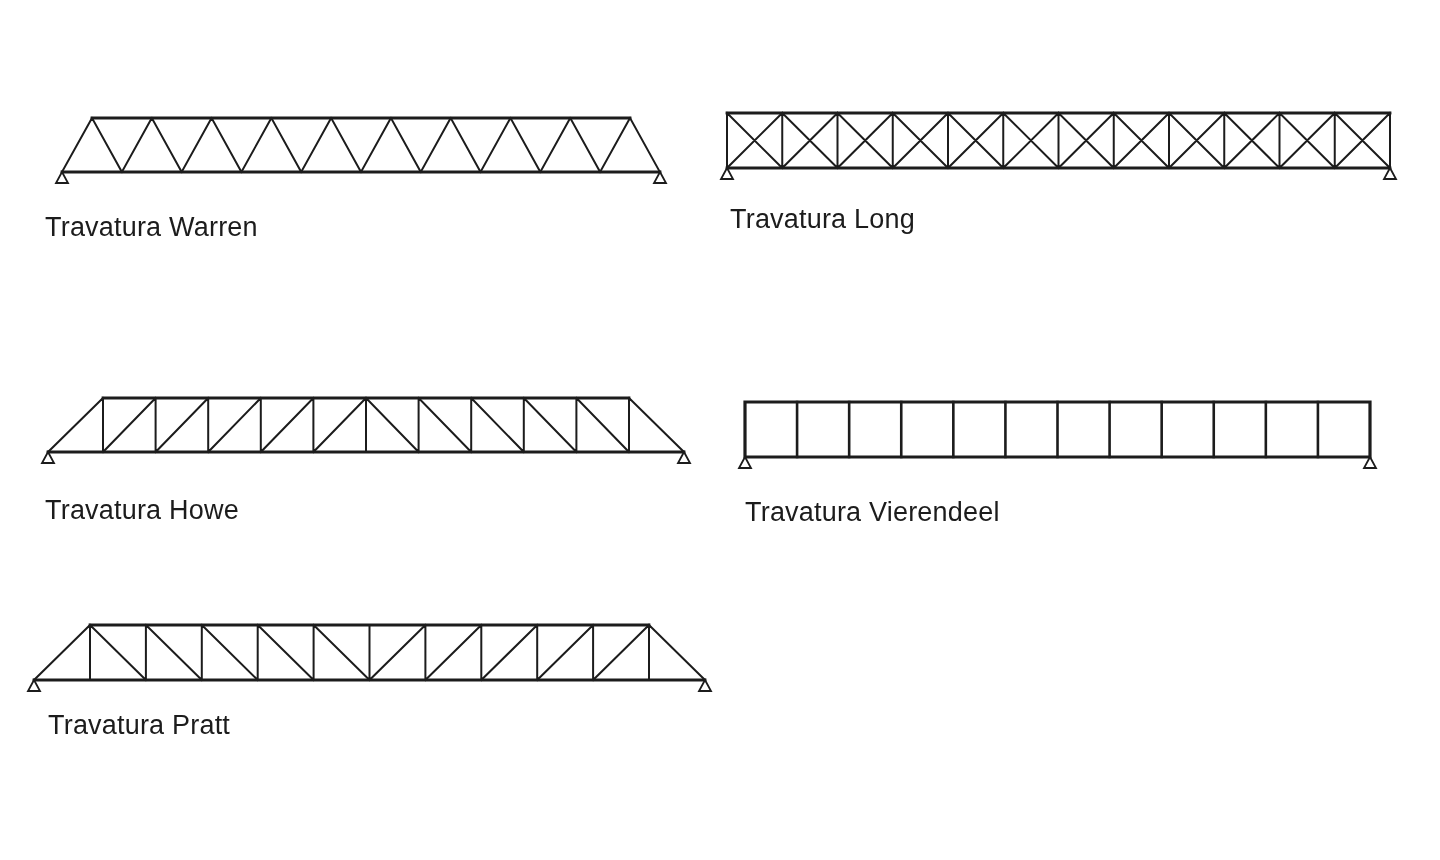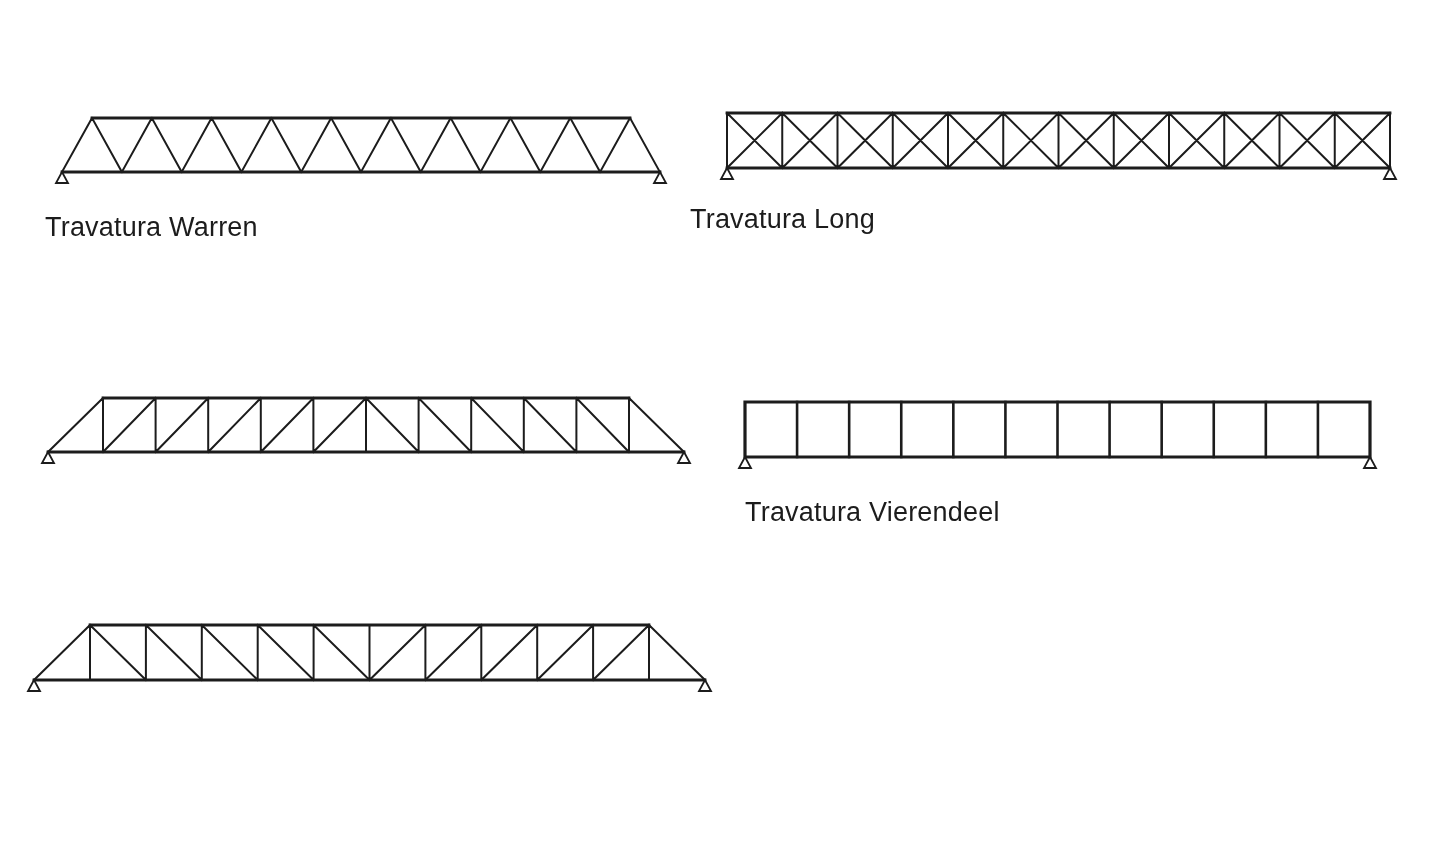--- a/index.html
+++ b/index.html
@@ -17,21 +17,21 @@
     font-size:27px;
     line-height:1.15;
     color:#1c1c1c;
     letter-spacing:0.2px;
     white-space:nowrap;
   }
   
   #truss-warren    {left:52px;  top:115px;}
   #cap-warren      {left:45px;  top:212px;}
   #truss-long      {left:717px; top:110px;}
-  #cap-long        {left:690px; top:204px;}
+  #cap-long        {left:730px; top:204px;}
   #truss-howe      {left:38px;  top:395px;}
   #cap-howe        {left:45px;  top:495px;}
   #truss-vierendeel{left:735px; top:399px;}
   #cap-vierendeel  {left:745px; top:497px;}
   #truss-pratt     {left:24px;  top:622px;}
   #cap-pratt       {left:48px;  top:710px;}
 </style>
 </head>
 <body style="background: rgb(255, 255, 255);">
 
@@ -52,29 +52,31 @@
       <path d="M663 55L657 66L669 66Z" stroke="#1c1c1c" stroke-width="1.8" fill="#ffffff" stroke-linecap="square"></path>
     </svg>
   <div class="caption" id="cap-long" style="color: rgb(28, 28, 28);">Travatura Long</div>
 
   <svg class="truss" id="truss-howe" viewBox="-10 -3 656 74" width="656" height="74">
       <path d="M0.00 54.00L55.00 0.00M581.00 0.00L636.00 54.00M55.00 0.00L55.00 54.00M107.60 0.00L107.60 54.00M160.20 0.00L160.20 54.00M212.80 0.00L212.80 54.00M265.40 0.00L265.40 54.00M318.00 0.00L318.00 54.00M370.60 0.00L370.60 54.00M423.20 0.00L423.20 54.00M475.80 0.00L475.80 54.00M528.40 0.00L528.40 54.00M581.00 0.00L581.00 54.00M55.00 54.00L107.60 0.00M107.60 54.00L160.20 0.00M160.20 54.00L212.80 0.00M212.80 54.00L265.40 0.00M265.40 54.00L318.00 0.00M318.00 0.00L370.60 54.00M370.60 0.00L423.20 54.00M423.20 0.00L475.80 54.00M475.80 0.00L528.40 54.00M528.40 0.00L581.00 54.00" stroke="#1c1c1c" stroke-width="2" fill="none" stroke-linecap="square"></path>
       <path d="M0.00 54.00L636.00 54.00M55.00 0.00L581.00 0.00" stroke="#1c1c1c" stroke-width="2.8" fill="none" stroke-linecap="square"></path>
       <path d="M0 54L-6 65L6 65Z" stroke="#1c1c1c" stroke-width="1.8" fill="#ffffff" stroke-linecap="square"></path>
       <path d="M636 54L630 65L642 65Z" stroke="#1c1c1c" stroke-width="1.8" fill="#ffffff" stroke-linecap="square"></path>
     </svg>
+  <div class="caption" id="cap-howe" style="color: rgb(28, 28, 28);">Travatura Howe</div>
 
   <svg class="truss" id="truss-vierendeel" viewBox="-10 -3 645 75" width="645" height="75">
       <path d="M52.08 0.00L52.08 55.00M104.17 0.00L104.17 55.00M156.25 0.00L156.25 55.00M208.33 0.00L208.33 55.00M260.42 0.00L260.42 55.00M312.50 0.00L312.50 55.00M364.58 0.00L364.58 55.00M416.67 0.00L416.67 55.00M468.75 0.00L468.75 55.00M520.83 0.00L520.83 55.00M572.92 0.00L572.92 55.00" stroke="#1c1c1c" stroke-width="2.6" fill="none" stroke-linecap="square"></path>
       <path d="M0.00 0.00L625.00 0.00M0.00 55.00L625.00 55.00M0.00 0.00L0.00 55.00M625.00 0.00L625.00 55.00" stroke="#1c1c1c" stroke-width="3.2" fill="none" stroke-linecap="square"></path>
       <path d="M0 55L-6 66L6 66Z" stroke="#1c1c1c" stroke-width="1.8" fill="#ffffff" stroke-linecap="square"></path>
       <path d="M625 55L619 66L631 66Z" stroke="#1c1c1c" stroke-width="1.8" fill="#ffffff" stroke-linecap="square"></path>
     </svg>
   <div class="caption" id="cap-vierendeel" style="color: rgb(28, 28, 28); text-align: center;">Travatura Vierendeel</div>
 
   <svg class="truss" id="truss-pratt" viewBox="-10 -3 691 75" width="691" height="75">
       <path d="M0.00 55.00L56.00 0.00M615.00 0.00L671.00 55.00M56.00 0.00L56.00 55.00M111.90 0.00L111.90 55.00M167.80 0.00L167.80 55.00M223.70 0.00L223.70 55.00M279.60 0.00L279.60 55.00M335.50 0.00L335.50 55.00M391.40 0.00L391.40 55.00M447.30 0.00L447.30 55.00M503.20 0.00L503.20 55.00M559.10 0.00L559.10 55.00M615.00 0.00L615.00 55.00M56.00 0.00L111.90 55.00M111.90 0.00L167.80 55.00M167.80 0.00L223.70 55.00M223.70 0.00L279.60 55.00M279.60 0.00L335.50 55.00M335.50 55.00L391.40 0.00M391.40 55.00L447.30 0.00M447.30 55.00L503.20 0.00M503.20 55.00L559.10 0.00M559.10 55.00L615.00 0.00" stroke="#1c1c1c" stroke-width="2" fill="none" stroke-linecap="square"></path>
       <path d="M0.00 55.00L671.00 55.00M56.00 0.00L615.00 0.00" stroke="#1c1c1c" stroke-width="2.8" fill="none" stroke-linecap="square"></path>
       <path d="M0 55L-6 66L6 66Z" stroke="#1c1c1c" stroke-width="1.8" fill="#ffffff" stroke-linecap="square"></path>
       <path d="M671 55L665 66L677 66Z" stroke="#1c1c1c" stroke-width="1.8" fill="#ffffff" stroke-linecap="square"></path>
     </svg>
+  <div class="caption" id="cap-pratt" style="color: rgb(28, 28, 28);">Travatura Pratt</div>
 
 </div>
 
 </body></html>

